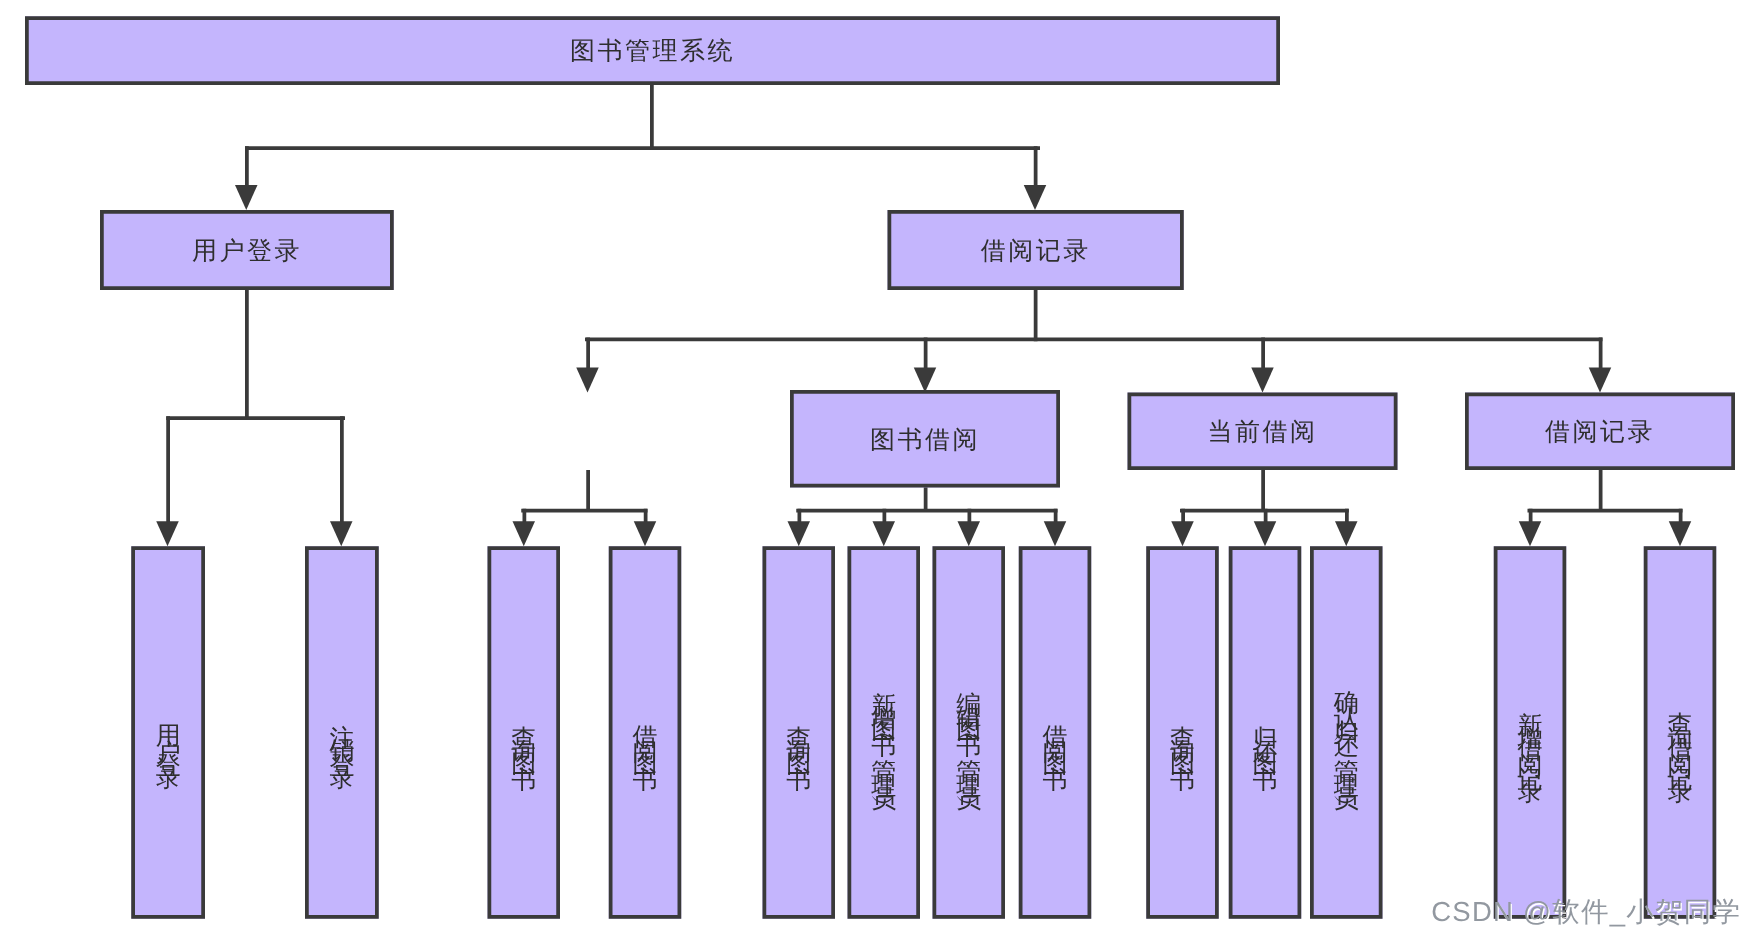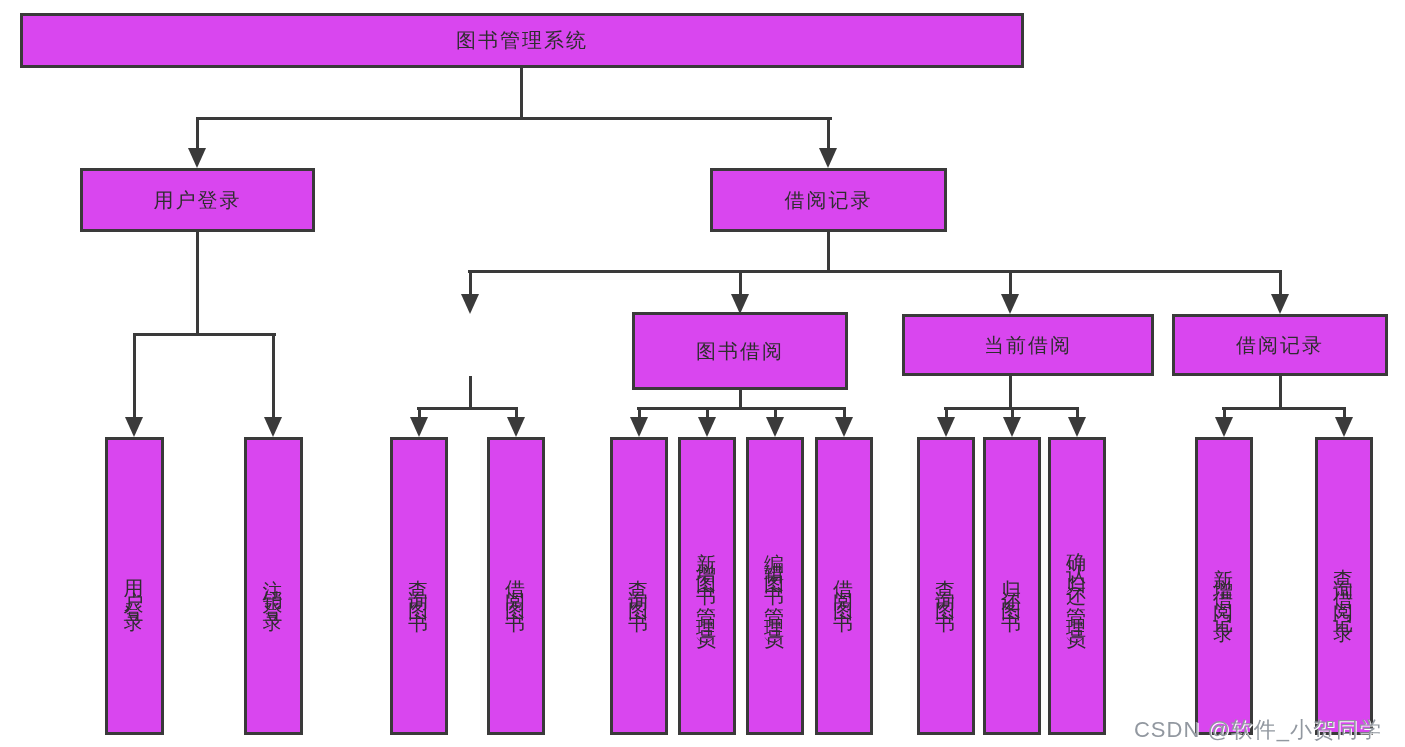--- a/index.html
+++ b/index.html
@@ -11,21 +11,21 @@
   .canvas {
     position: relative;
     width: 1405px;
     height: 747px;
     background: var(--background, #ffffff);
     overflow: hidden;
   }
   .node {
     position: absolute;
     border: 3px solid var(--border, #3a3a3a);
-    background: #d946ef;
+    background: #c4b5fd;
     display: flex;
     align-items: center;
     justify-content: center;
     font-size: 20px;
     letter-spacing: 2px;
     color: var(--text, #2e2e2e);
     white-space: nowrap;
   }
   .leaf {
     writing-mode: vertical-rl;
@@ -42,21 +42,21 @@
   .vline { width: 3px; }
   .arrow {
     position: absolute;
     width: 0; height: 0;
     border-left: 9px solid transparent;
     border-right: 9px solid transparent;
     border-top: 20px solid var(--line, #3a3a3a);
   }
   .watermark {
     position: absolute;
-    right: 23px;
+    right: 12px;
     bottom: 2px;
     font-size: 22px;
     letter-spacing: 1px;
     color: var(--watermark, #9298a0);
     text-shadow: 1px 1px 0 #ffffff;
   }
 </style>
 </head>
 <body>
 
@@ -120,21 +120,21 @@
   <div class="vline" style="left:1343px; top:407px; height:12px;"></div>
   <div class="arrow" style="left:1215px; top:417px;"></div>
   <div class="arrow" style="left:1335px; top:417px;"></div>
 
   <div class="node" style="left:20px; top:13px; width:1004px; height:55px;">图书管理系统</div>
 
   <div class="node" style="left:80px;  top:168px; width:235px; height:64px;">用户登录</div>
   <div class="node" style="left:710px; top:168px; width:237px; height:64px;">借阅记录</div>
 
   <div class="node" style="left:632px;  top:312px; width:216px; height:78px;">图书借阅</div>
-  <div class="node" style="left:902px;  top:314px; width:252px; height:62px;">当前借阅</div>
+  <div class="node" style="left:902px;  top:314px; width:216px; height:62px;">当前借阅</div>
   <div class="node" style="left:1172px; top:314px; width:216px; height:62px;">借阅记录</div>
 
   <div class="node leaf" style="left:105px; top:437px; width:59px; height:298px;">用户登录</div>
   <div class="node leaf" style="left:244px; top:437px; width:59px; height:298px;">注销登录</div>
 
   <div class="node leaf" style="left:390px; top:437px; width:58px; height:298px;">查询图书</div>
   <div class="node leaf" style="left:487px; top:437px; width:58px; height:298px;">借阅图书</div>
 
   <div class="node leaf" style="left:610px; top:437px; width:58px; height:298px;">查询图书</div>
   <div class="node leaf" style="left:678px; top:437px; width:58px; height:298px;">新增图书（管理员）</div>

